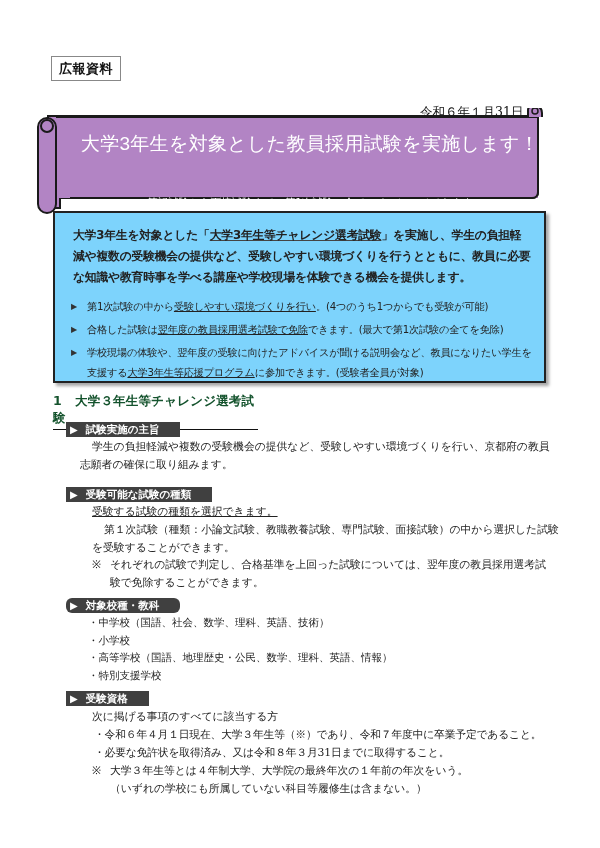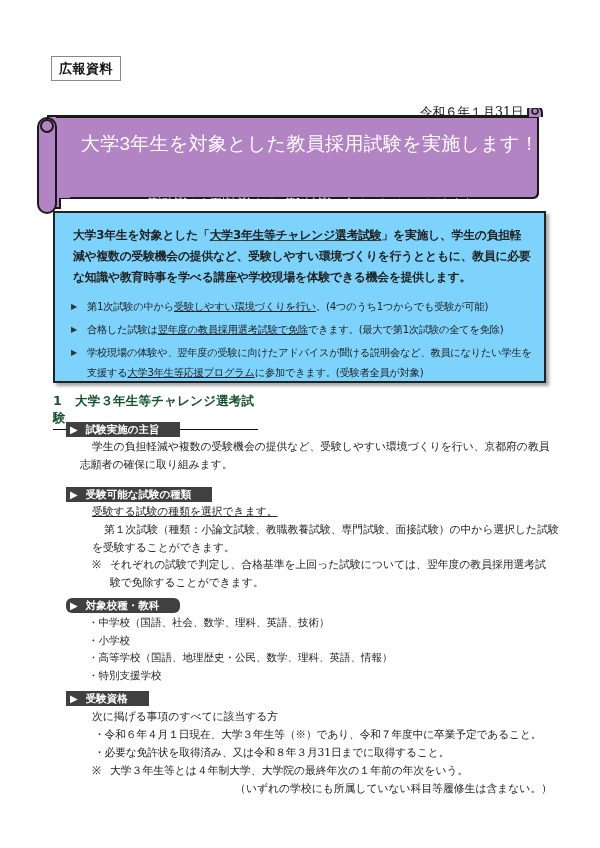--- a/index.html
+++ b/index.html
@@ -158,14 +158,14 @@
   <span class="tri">▶</span><span>受験資格</span>
 </div>
 <div class="body-text" style="left:92px; top:708px;">次に掲げる事項のすべてに該当する方</div>
 <div class="body-text" style="left:94px; top:726px; width:470px; letter-spacing:-0.2px;">
   <div>・令和６年４月１日現在、大学３年生等（※）であり、令和７年度中に卒業予定であること。</div>
   <div>・必要な免許状を取得済み、又は令和８年３月31日までに取得すること。</div>
 </div>
 <div class="body-text" style="left:92px; top:762px; width:460px;">
   <span style="position:absolute; left:0; top:0;">※</span>
   <div style="padding-left:18px;">大学３年生等とは４年制大学、大学院の最終年次の１年前の年次をいう。</div>
-  <div style="padding-left:18px;text-align:right;">（いずれの学校にも所属していない科目等履修生は含まない。）</div>
+  <div style="padding-left:18px;">（いずれの学校にも所属していない科目等履修生は含まない。）</div>
 </div>
 
 </body></html>

